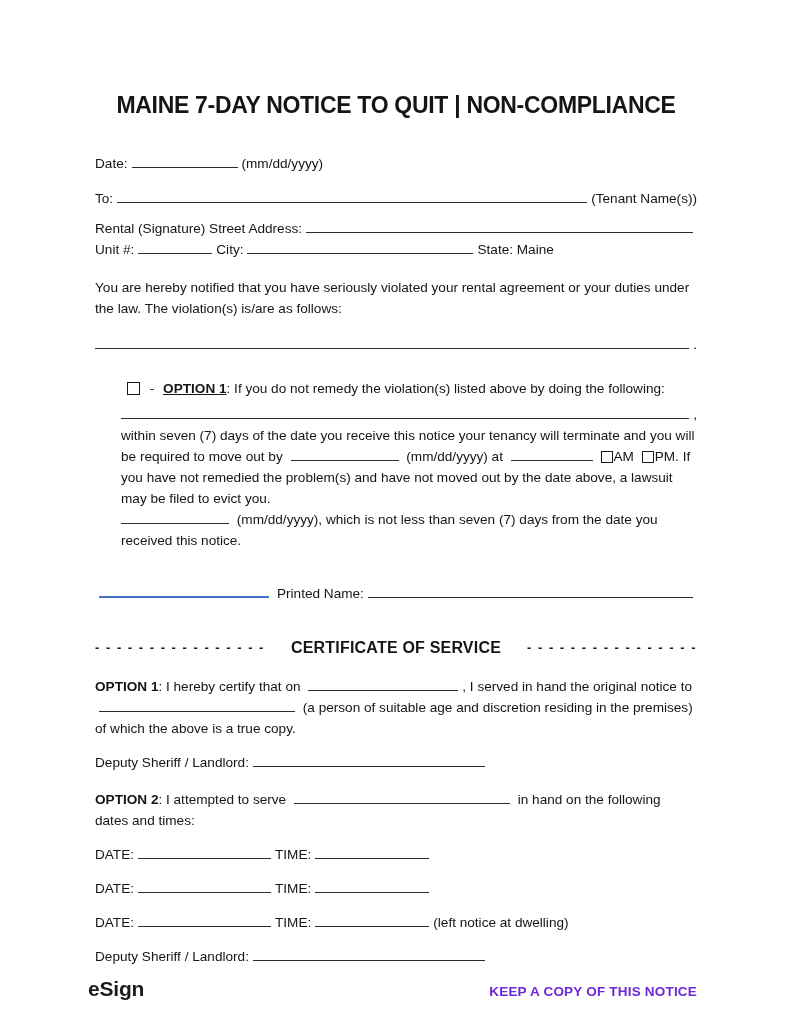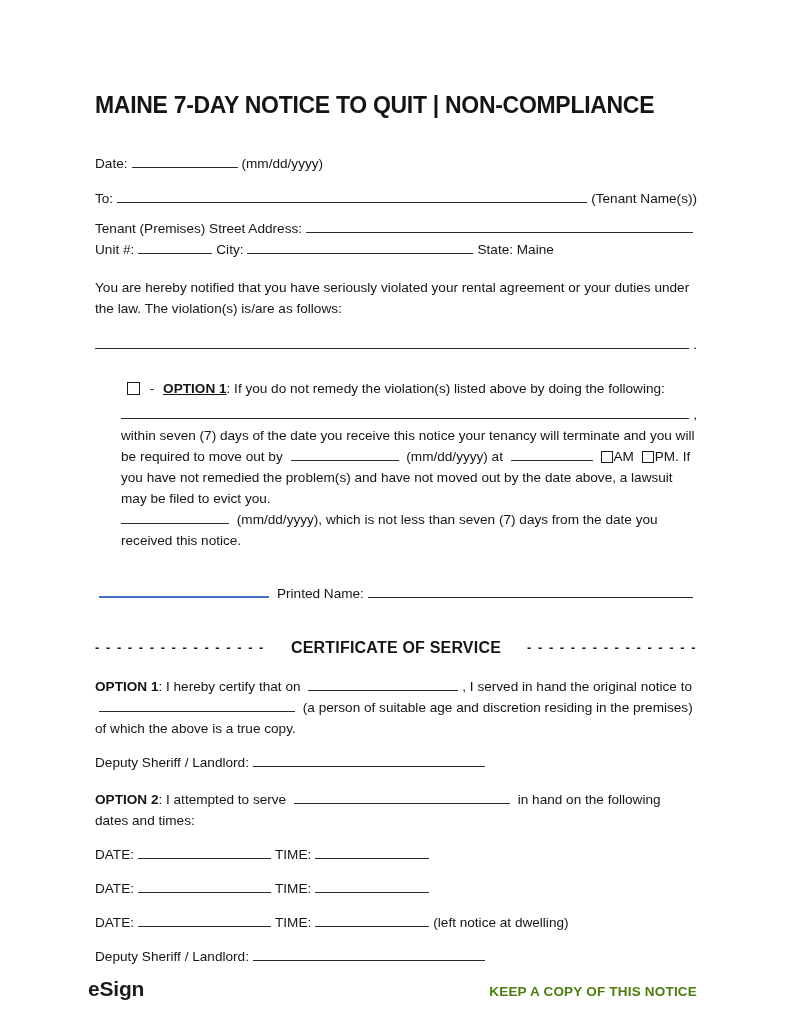--- a/index.html
+++ b/index.html
@@ -11,21 +11,21 @@
     font-family:"Liberation Sans", sans-serif;
     color:#151515;
     font-size:13.6px;
     line-height:21px;
     overflow:hidden;
   }
   .content { position:absolute; left:95px; top:0; width:602px; }
 
   .doc-title {
     margin-top:90px;
-    text-align:left;
+    text-align:center;
     font-size:23px;
     font-weight:bold;
     letter-spacing:-0.3px;
     line-height:30px;
     white-space:nowrap;
   }
 
   .line { display:flex; align-items:baseline; white-space:nowrap; }
   .grow { flex:1 1 auto; }
 
@@ -77,21 +77,21 @@
   .mt-copt1  { margin-top:18px; }
   .mt-deputy { margin-top:13px; }
   .mt-copt2  { margin-top:16px; }
   .row-dt    { margin-top:13px; }
 
   .footer {
     position:absolute; left:88px; right:94px; bottom:22px;
     display:flex; justify-content:space-between; align-items:baseline;
   }
   .brand { font-size:21px; font-weight:bold; color:#1c1c20; letter-spacing:-0.2px; }
-  .keep-note { font-size:13.5px; font-weight:bold; letter-spacing:0.2px; color:#4d7c0f; }
+  .keep-note { font-size:13.5px; font-weight:bold; letter-spacing:0.2px; color:#6d28d9; }
 </style>
 </head>
 <body>
 
 <div class="page">
   <div class="content">
 
     <div class="doc-title">MAINE 7-DAY NOTICE TO QUIT | NON-COMPLIANCE</div>
 
     <div class="line mt-date">
@@ -100,21 +100,21 @@
       <span>(mm/dd/yyyy)</span>
     </div>
 
     <div class="line mt-to">
       <span>To:</span>
       <span class="blank grow"></span>
       <span>(Tenant Name(s))</span>
     </div>
 
     <div class="line mt-addr">
-      <span>Tenant (Premises) Street Address:</span>
+      <span>Rental (Signature) Street Address:</span>
       <span class="blank grow"></span>
     </div>
 
     <div class="line">
       <span>Unit #:</span>
       <span class="blank nogrow" style="width:74px"></span>
       <span>City:</span>
       <span class="blank nogrow" style="width:226px"></span>
       <span>State: Maine</span>
     </div>

